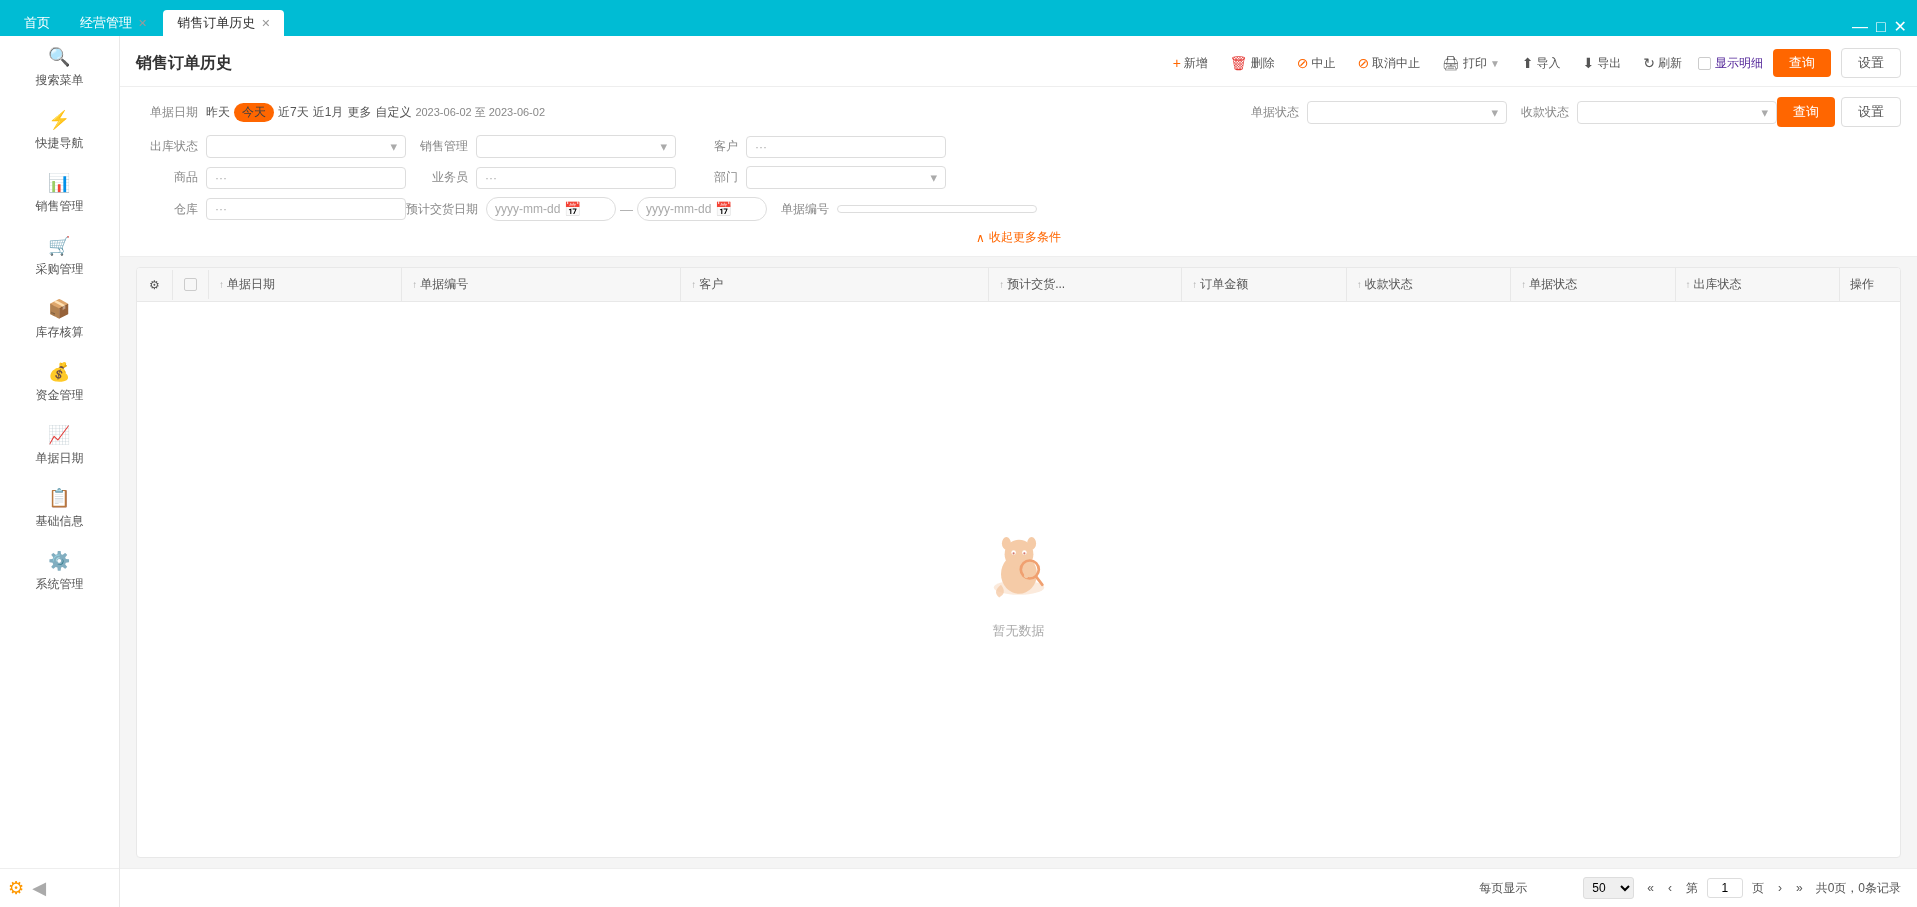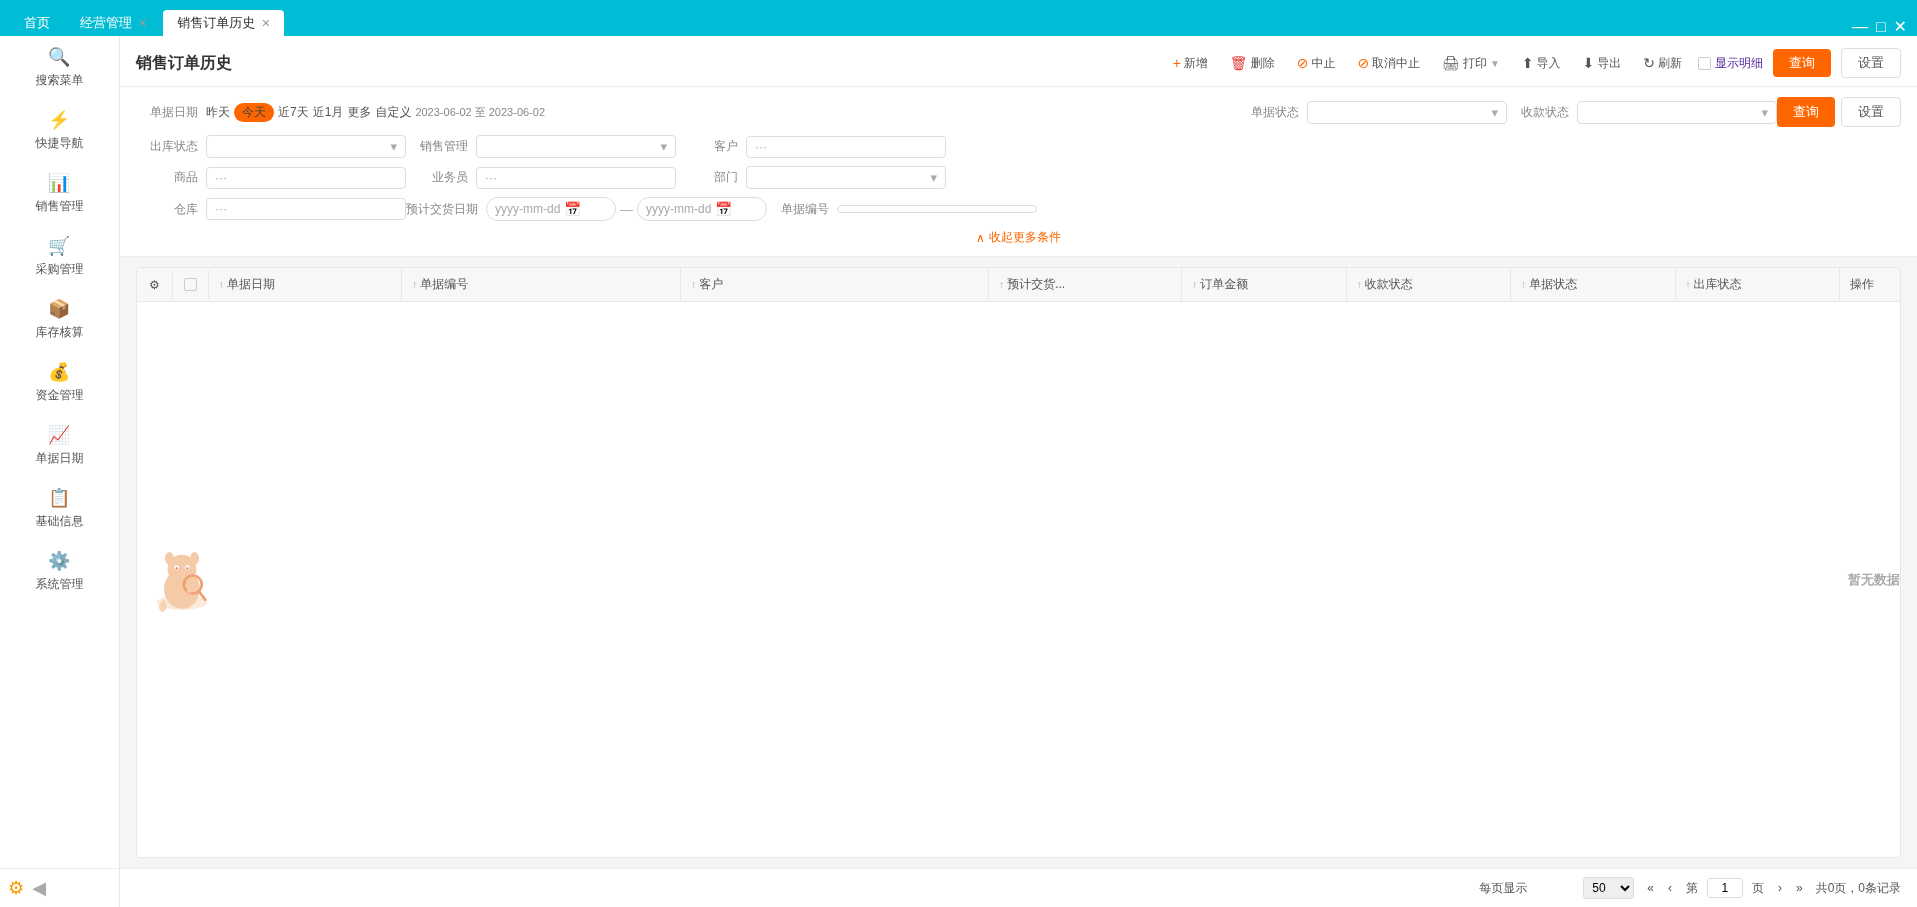--- a/index.html
+++ b/index.html
@@ -67,21 +67,21 @@
     .th-date { flex: 1.2; }
     .th-num { flex: 1.8; }
     .th-customer { flex: 2; }
     .th-delivery { flex: 1.2; }
     .th-amount { flex: 1; }
     .th-payment { flex: 1; }
     .th-order { flex: 1; }
     .th-warehouse { flex: 1; }
     .th-action { width: 60px; }
 
-    .empty-area { flex: 1; display: flex; flex-direction: row; align-items: center; justify-content: space-between; gap: 12px; font-weight: bold; }
+    .empty-area { flex: 1; display: flex; flex-direction: column; align-items: center; justify-content: center; gap: 12px; }
     .empty-text { color: #aaa; font-size: 13px; }
 
     
     .pagination { display: flex; align-items: center; justify-content: flex-end; padding: 8px 16px; background: #fff; border-top: 1px solid #eee; font-size: 12px; color: #555; gap: 8px; flex-shrink: 0; }
     .page-size-select { border: 1px solid #ddd; border-radius: 3px; padding: 2px 4px; font-size: 12px; margin-left: 48px; }
     .page-nav { display: flex; align-items: center; gap: 4px; }
     .page-nav span { cursor: pointer; padding: 2px 5px; color: #555; }
     .page-input { border: 1px solid #ddd; border-radius: 3px; width: 36px; text-align: center; padding: 2px; font-size: 12px; }
 
     

